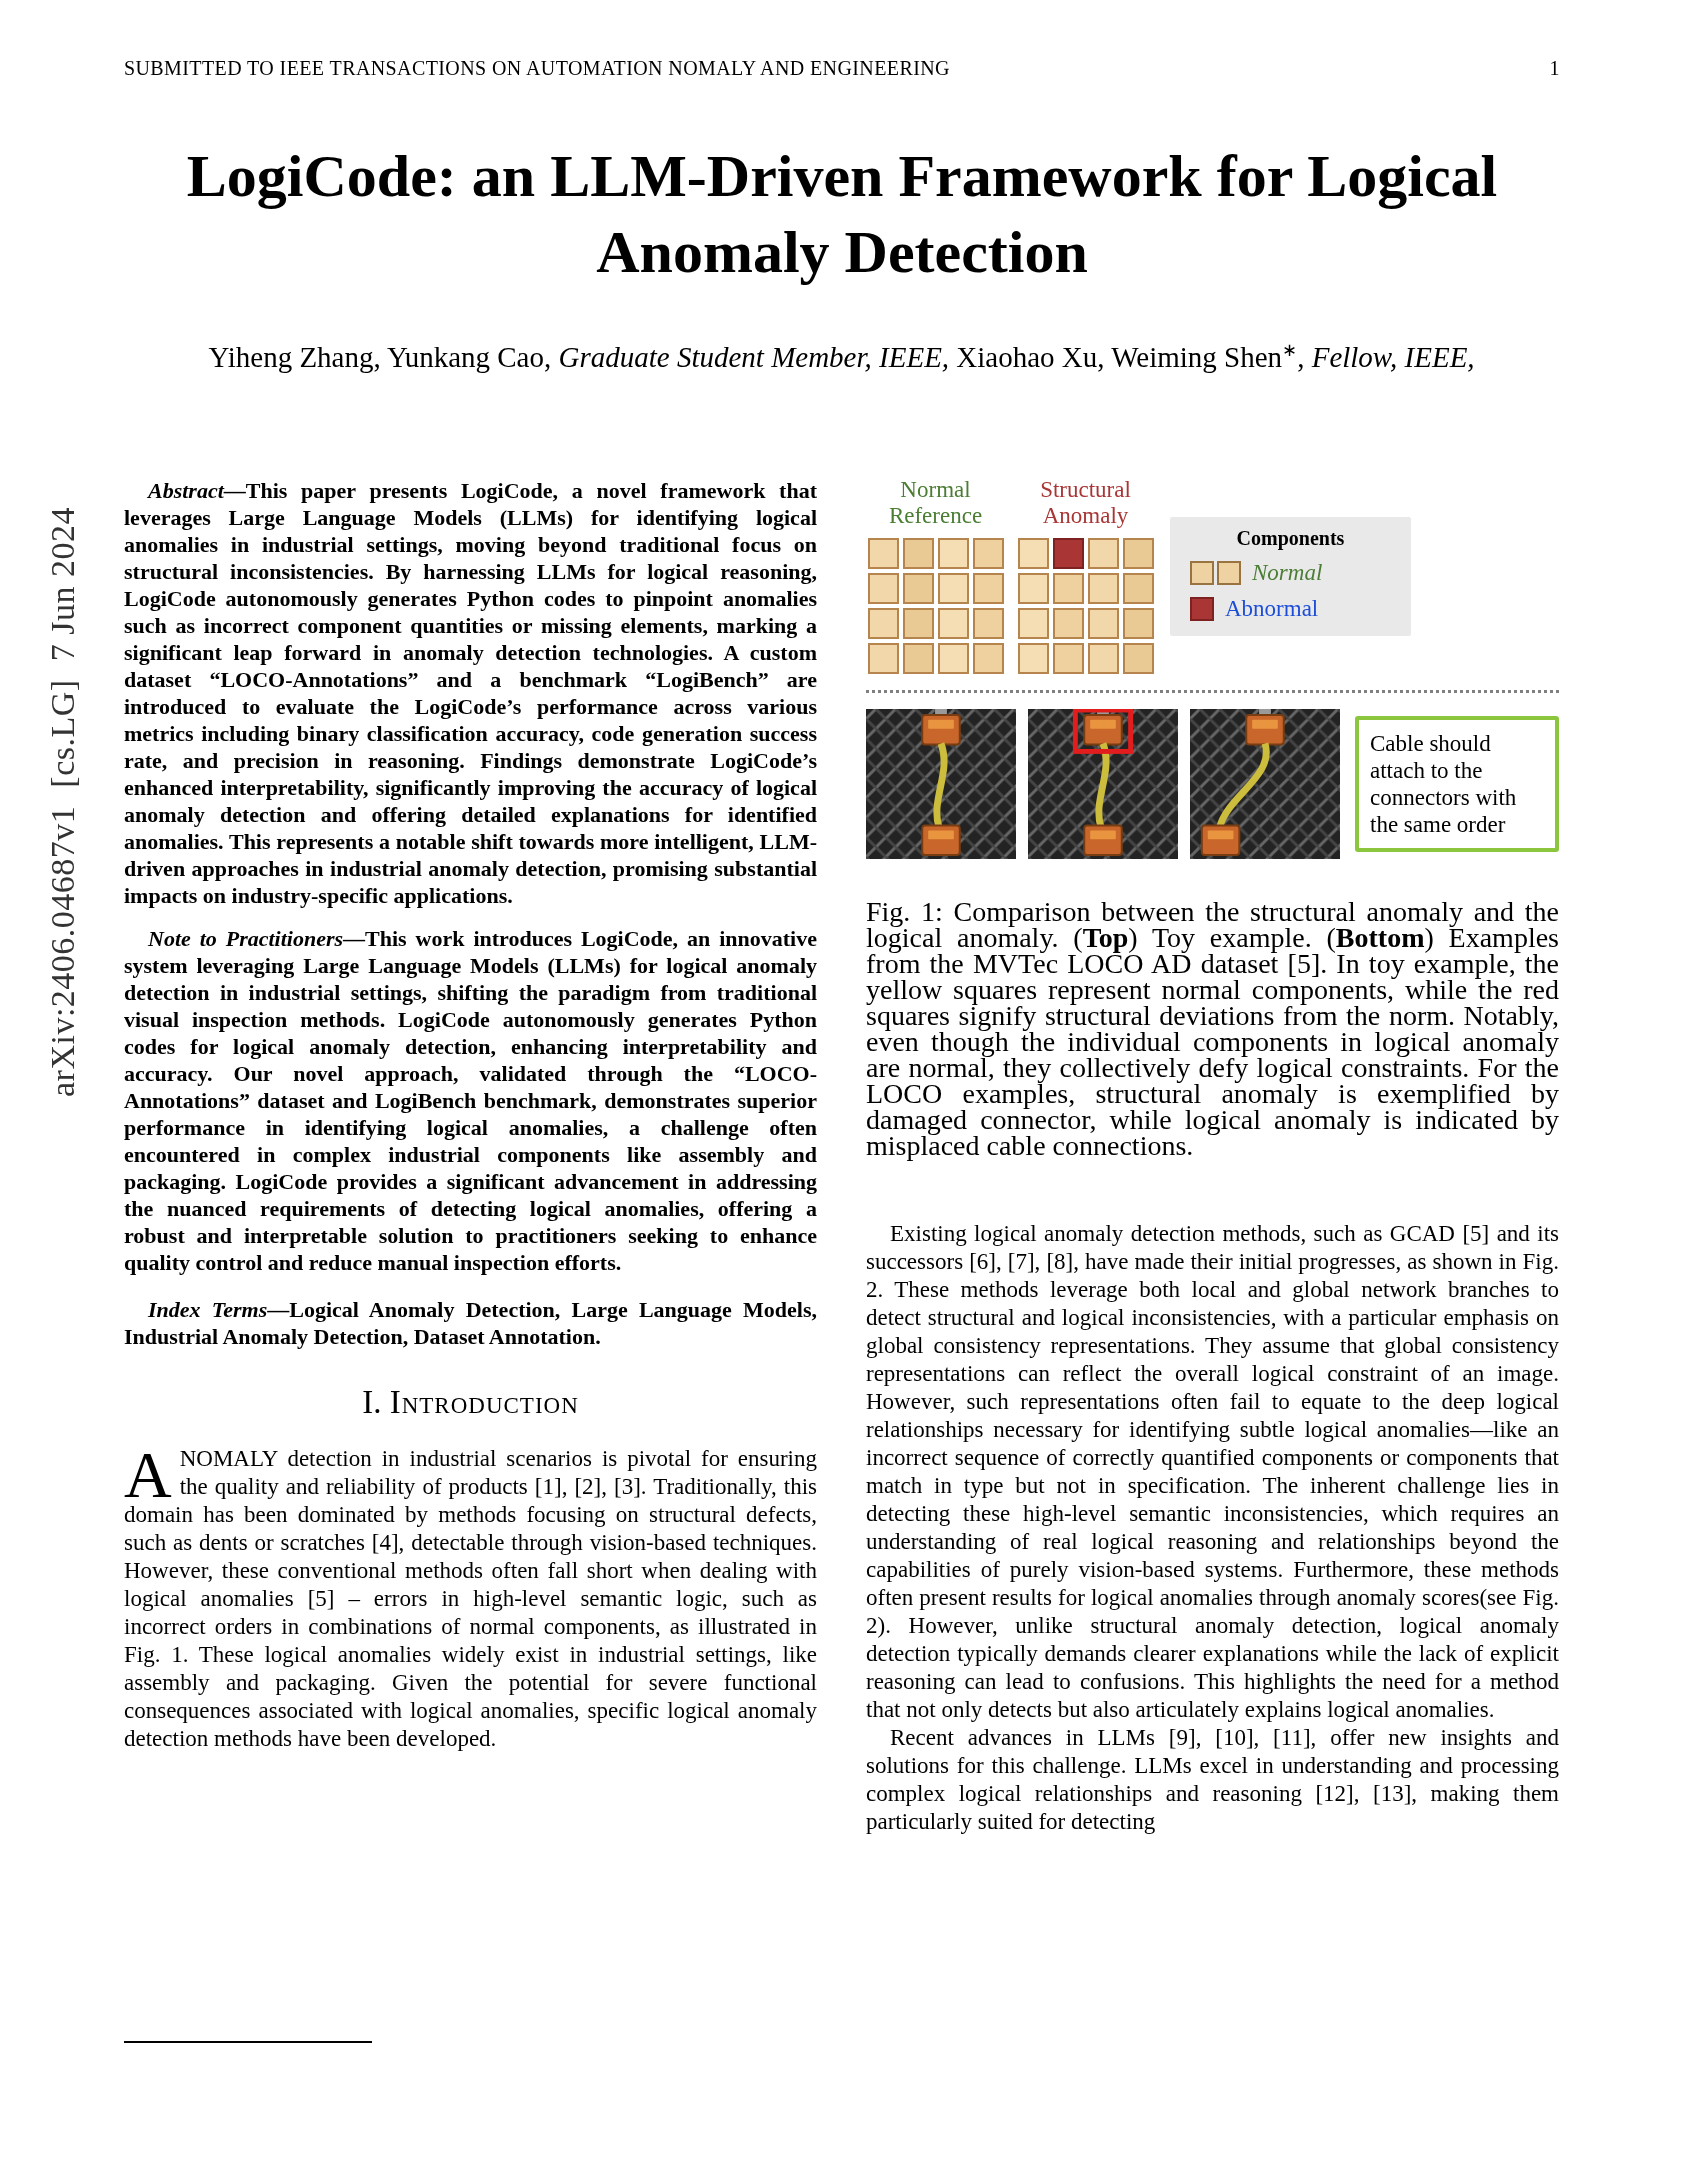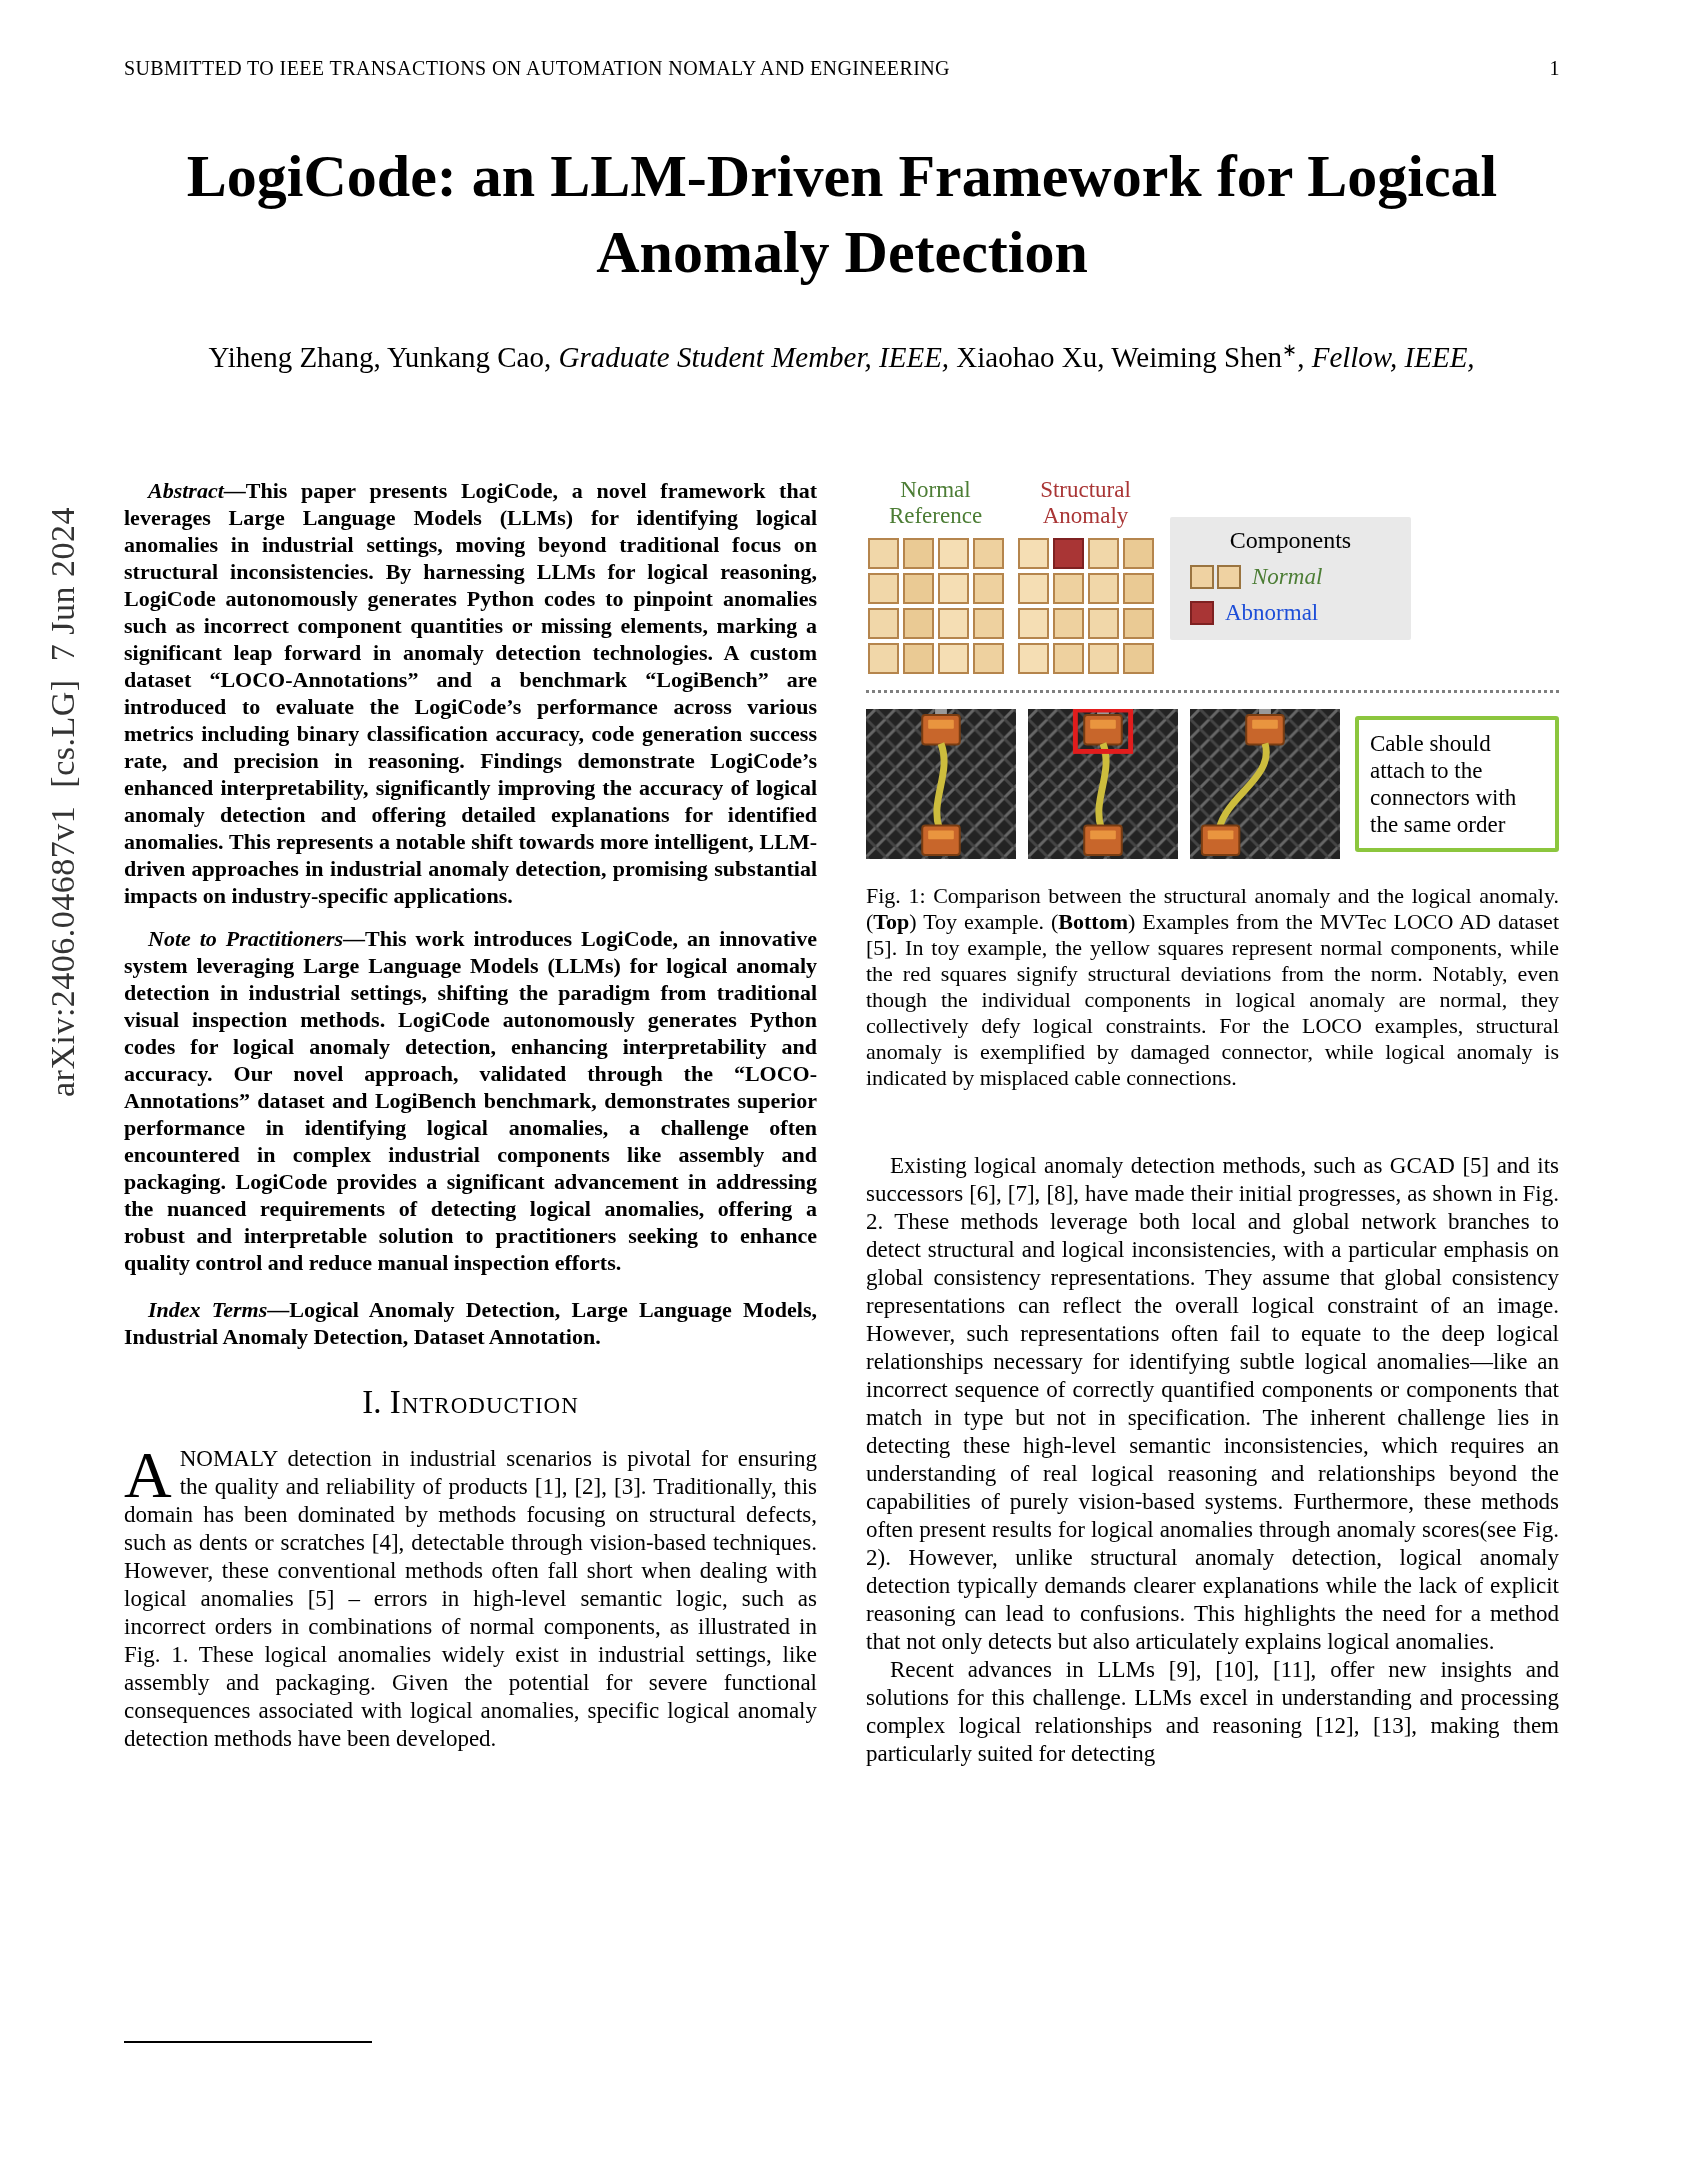--- a/index.html
+++ b/index.html
@@ -38,33 +38,33 @@
   
   .fig-toy { display:flex; align-items:flex-start; }
   .toy-col { width:139px; margin-right:11px; text-align:center; }
   .toy-header { font-size:23px; line-height:26px; margin-bottom:9px; }
   .toy-grid { display:grid; grid-template-columns:repeat(4,31px); grid-auto-rows:31px; gap:4px; justify-content:center; }
   .toy-cell { border:2px solid #b5854d; }
   .toy-cell.red-fill { border-color:#7e2121; }
   .toy-cell.red-border { border:4px solid #9b1d1d; }
 
   .legend-box { margin-left:4px; margin-top:40px; width:241px; background:#e9e9e9; padding:10px 12px 14px 12px; border-radius:2px; }
-  .legend-title { font-size:24px; text-align:center; }
+  .legend-title { font-size:20px; text-align:center;font-weight:bold; }
   .legend-row { display:flex; align-items:center; margin:10px 0 0 8px; }
   .swatch { width:24px; height:24px; border:2px solid #9a7440; margin-right:3px; }
   .swatch.abnormal { border-color:#7e2121; }
   .legend-label { font-size:23px; margin-left:8px; }
 
   .dotted-sep { margin-top:16px; border-top:3px dotted #7f7f7f; width:100%; height:0; }
 
   .fig-photos { margin-top:16px; display:flex; align-items:center; }
   .photo { margin-right:12px; display:block; }
   .green-note { margin-left:auto; width:204px; border:4px solid #8cc63e; border-radius:3px; background:#fff; padding:10px 11px; font-size:23px; line-height:27px; }
 
-  .fig-caption { margin-top:24px; font-size:22px; line-height:26px; text-align:justify; }
+  .fig-caption { margin-top:40px; font-size:28px; line-height:26px; text-align:justify; }
   .b { font-weight:bold; }
 
   .col-right .body-par { text-indent:24px; }
   .col-right .rp1 { margin-top:61px; }
 </style>
 </head>
 <body>
 
 <div class="running-header">
   <span>SUBMITTED TO IEEE TRANSACTIONS ON AUTOMATION NOMALY AND ENGINEERING</span>

